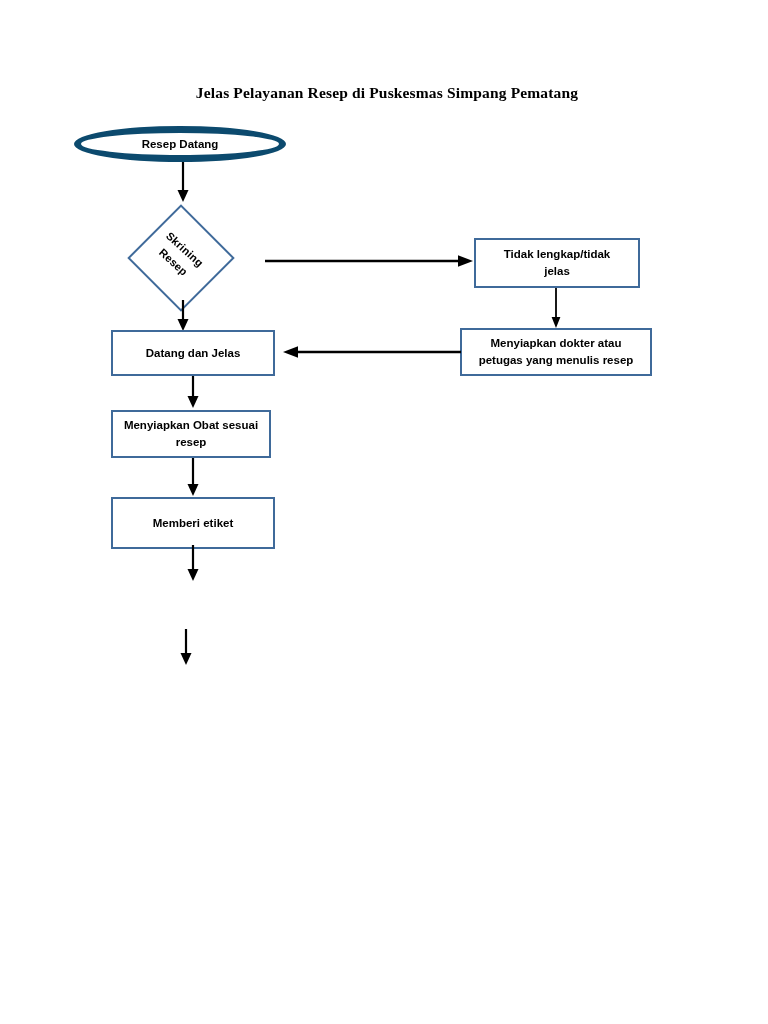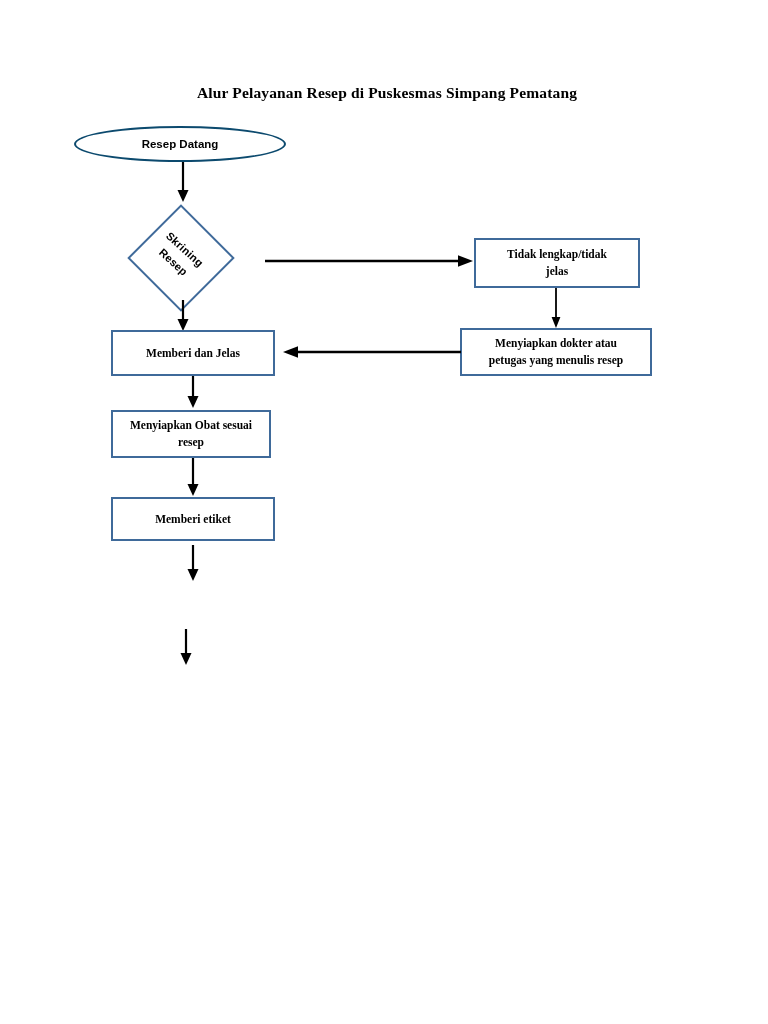--- a/index.html
+++ b/index.html
@@ -49,26 +49,25 @@
     text-align: center;
     color: #000000;
     font-weight: bold;
     font-size: 11.5px;
     line-height: 1.45;
   }
 
   .node-box {
     background: #ffffff;
     border: 2px solid #3F6A9A;
-    font-family: Liberation Serif, serif;
   }
 
   .node-ellipse {
     background: #ffffff;
-    border: 2px solid #0c4a6e;
+    border: 7px solid #0c4a6e;
     border-radius: 50% / 50%;
   }
 
   .node-diamond {
     background: transparent;
     border: none;
   }
   .diamond-shape {
     position: absolute;
     left: 50%;
@@ -108,21 +107,21 @@
     stroke: #000000;
     fill: none;
   }
   .arrow-head { fill: #000000; }
 </style>
 </head>
 <body>
 
 <div id="flow-root">
 
-  <div class="page-title">Alur Pelayanan Resep di Puskesmas Simpang Pematang</div>
+  <div class="page-title">Jelas Pelayanan Resep di Puskesmas Simpang Pematang</div>
 
   <div class="node node-ellipse" style="left:74px; top:126px; width:212px; height:36px;">
     <span class="node-label">Resep Datang</span>
   </div>
 
   <div class="conn" style="left:175px; top:162px;">
     <svg width="16" height="42" viewBox="0 0 16 42">
       <path class="arrow-line" d="M8 0 L8 31" stroke-width="2.2"></path>
       <path class="arrow-head" d="M8 40 L2.5 28 L13.5 28 Z"></path>
     </svg>
@@ -166,21 +165,21 @@
   </div>
 
   <div class="conn" style="left:175px; top:300px;">
     <svg width="16" height="32" viewBox="0 0 16 32">
       <path class="arrow-line" d="M8 0 L8 22" stroke-width="2.2"></path>
       <path class="arrow-head" d="M8 31 L2.5 19 L13.5 19 Z"></path>
     </svg>
   </div>
 
   <div class="node node-box" style="left:111px; top:330px; width:164px; height:46px;">
-    <span class="node-label">Memberi dan Jelas</span>
+    <span class="node-label">Datang dan Jelas</span>
   </div>
 
   <div class="conn" style="left:185px; top:376px;">
     <svg width="16" height="34" viewBox="0 0 16 34">
       <path class="arrow-line" d="M8 0 L8 23" stroke-width="2.2"></path>
       <path class="arrow-head" d="M8 32 L2.5 20 L13.5 20 Z"></path>
     </svg>
   </div>
 
   <div class="node node-box" style="left:111px; top:410px; width:160px; height:48px;">
@@ -188,21 +187,21 @@
 resep</span>
   </div>
 
   <div class="conn" style="left:185px; top:458px;">
     <svg width="16" height="40" viewBox="0 0 16 40">
       <path class="arrow-line" d="M8 0 L8 28" stroke-width="2.2"></path>
       <path class="arrow-head" d="M8 38 L2.5 26 L13.5 26 Z"></path>
     </svg>
   </div>
 
-  <div class="node node-box" style="left:111px; top:497px; width:164px; height:44px;">
+  <div class="node node-box" style="left:111px; top:497px; width:164px; height:52px;">
     <span class="node-label">Memberi etiket</span>
   </div>
 
   <div class="conn" style="left:185px; top:545px;">
     <svg width="16" height="38" viewBox="0 0 16 38">
       <path class="arrow-line" d="M8 0 L8 26" stroke-width="2.2"></path>
       <path class="arrow-head" d="M8 36 L2.5 24 L13.5 24 Z"></path>
     </svg>
   </div>
 

